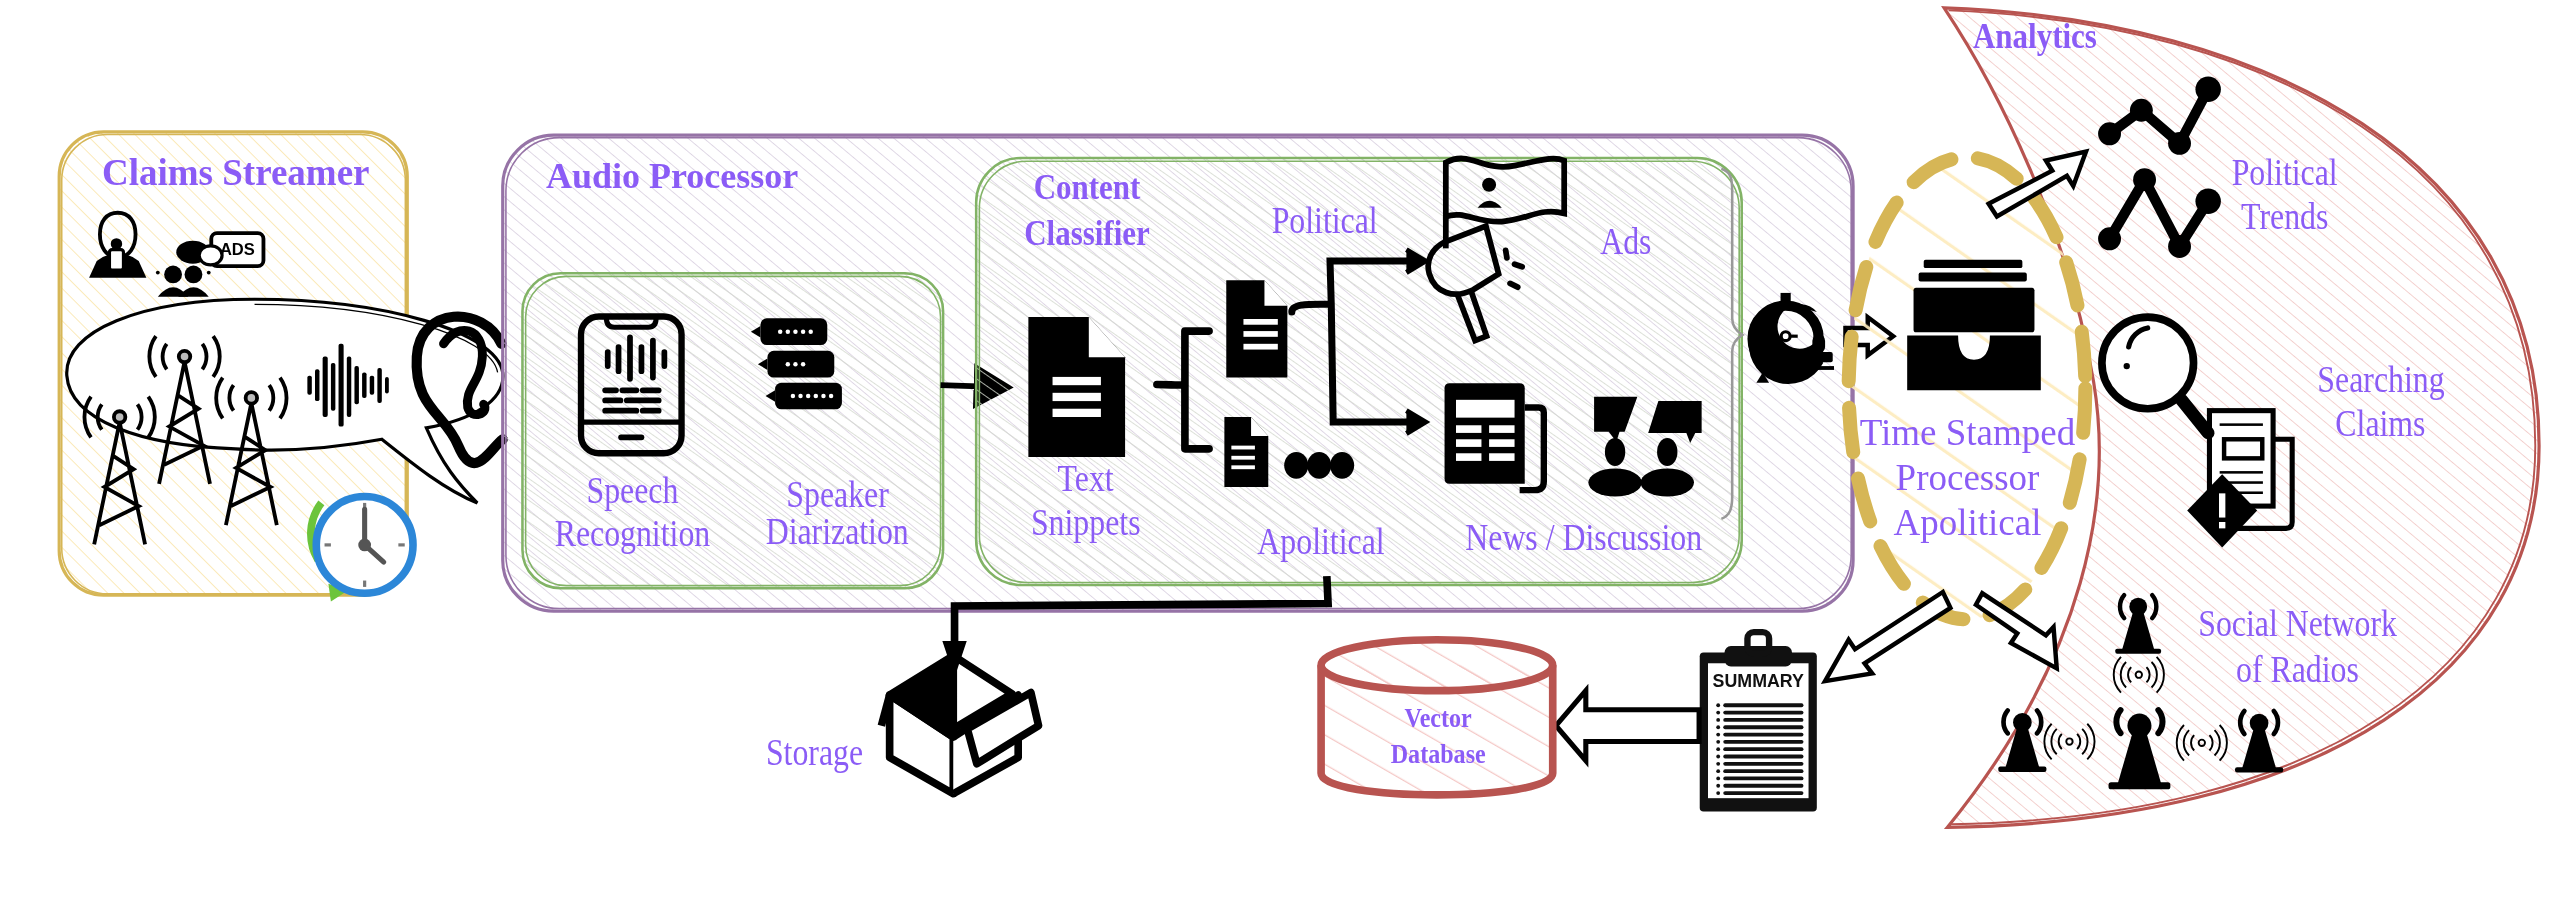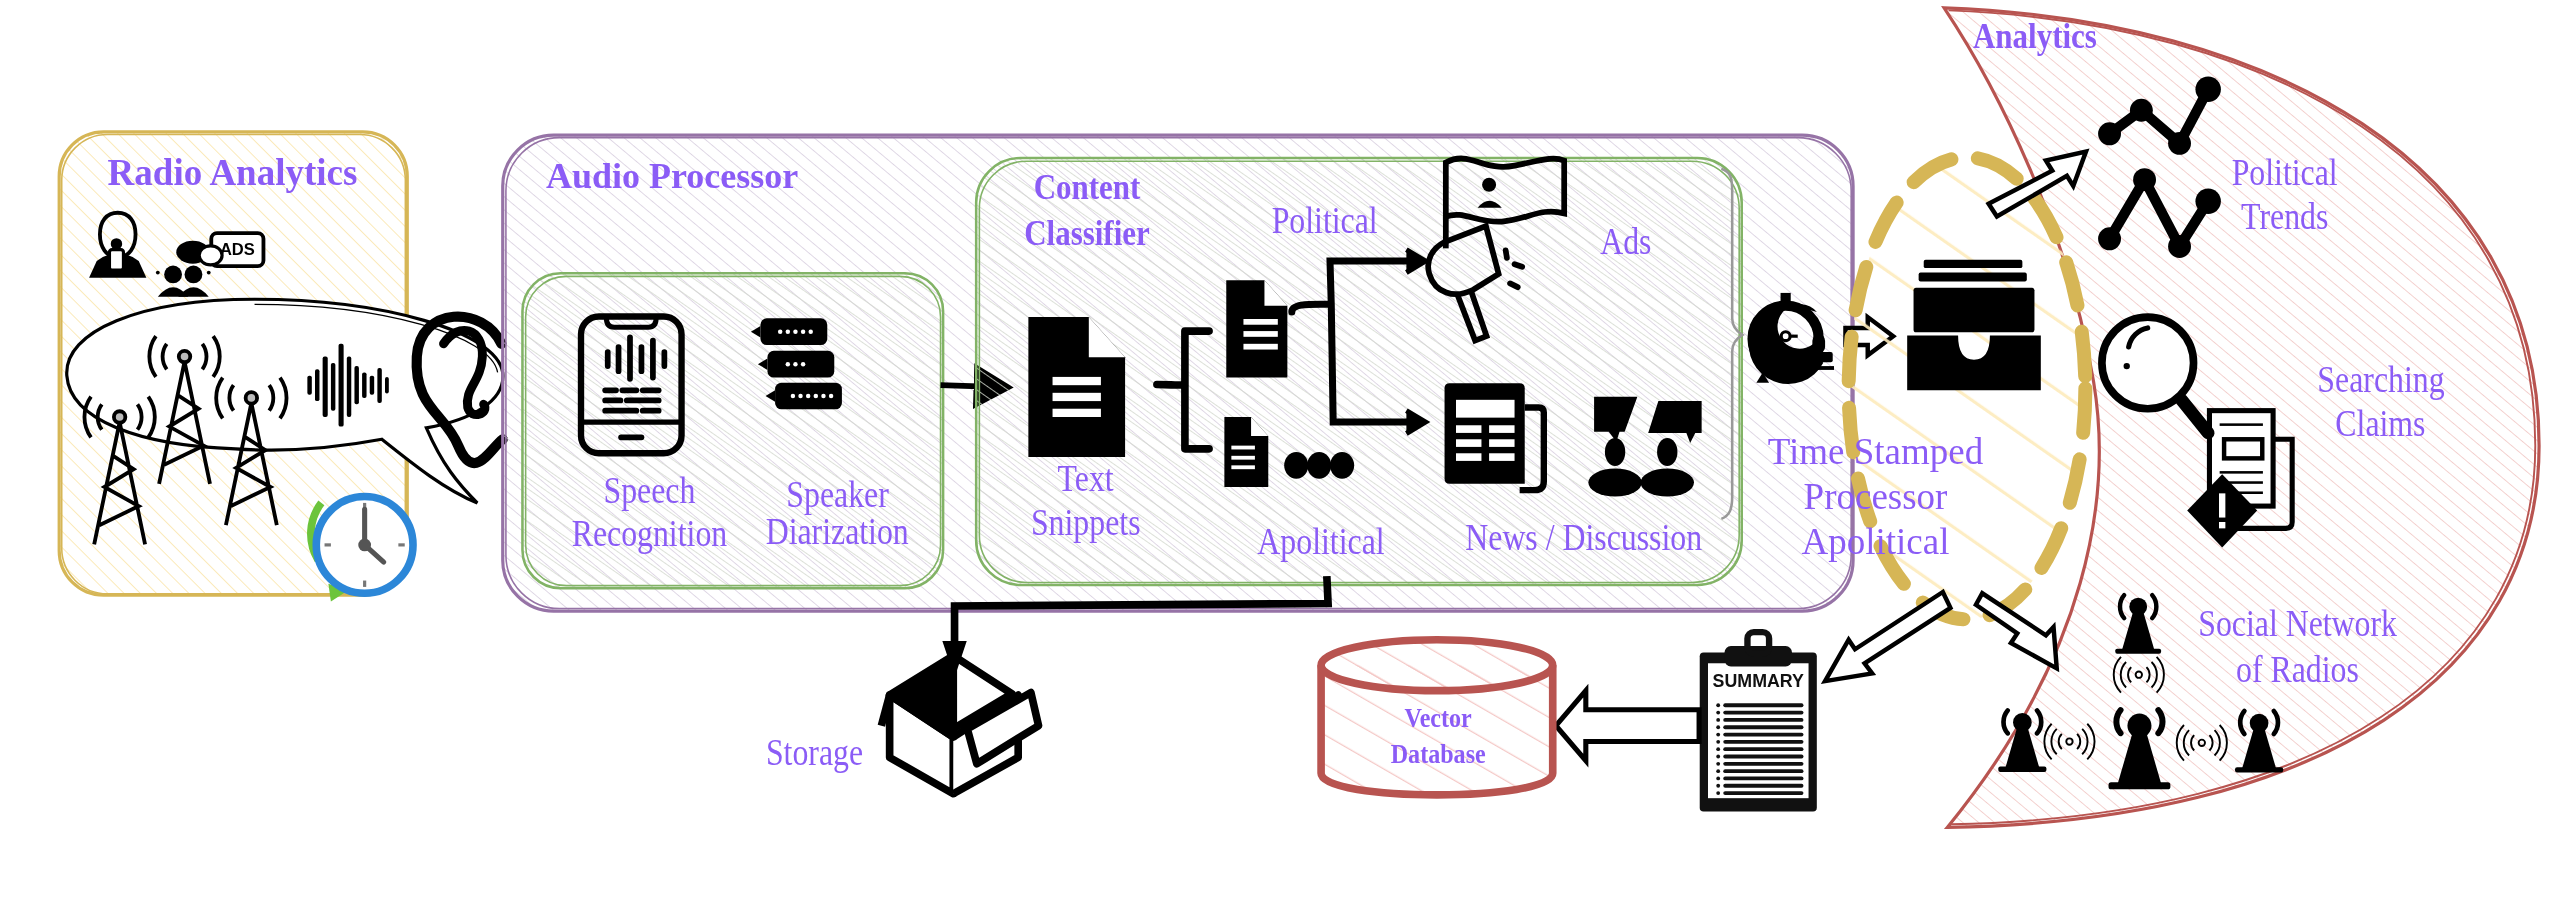--- a/index.html
+++ b/index.html
@@ -424,25 +424,25 @@
         <g>
           <circle cx="3550" cy="1136" r="14.700000000000001"></circle>
           <path d="M3541.6,1144.4 L3522.7,1209.5 L3577.3,1209.5 L3558.4,1144.4 Z"></path>
           <rect x="3512.2" y="1205.3" width="75.60000000000001" height="8.4" rx="3.1500000000000004"></rect>
           <path d="M3526.9,1117.1 a28,28 0 0,0 0,36 M3573.1,1117.1 a28,28 0 0,1 0,36" fill="none" stroke="#000" stroke-width="7.3500000000000005" stroke-linecap="round"></path>
         </g>
       </g>
   </g>
 </svg>
 
-<div class="lbl title" style="left:102px; top:154px; width:261px; font-size:37px;">Radio Analytics</div>
+<div class="lbl title" style="left:102px; top:154px; width:261px; font-size:37px;">Claims Streamer</div>
 
 <div class="lbl title" style="left:546px; top:158px; text-align:right;">Audio Processor</div>
 
-<div class="lbl body" style="left:557px; top:472px; width:185px;">
+<div class="lbl body" style="left:540px; top:472px; width:185px;">
   <span class="cond">Speech</span><br>
   <span class="cond" style="margin-top:6.4px">Recognition</span>
 </div>
 <div class="lbl body" style="left:745px; top:476px; width:185px;">
   <span class="cond">Speaker</span><br>
   <span class="cond">Diarization</span>
 </div>
 
 <div class="lbl title" style="left:991px; top:164px; width:191px; font-size:36px; line-height:1.28; text-align:center;">
   <span class="cond">Content</span><br>
@@ -451,21 +451,21 @@
 
 <div class="lbl body" style="left:1263px; top:202px; width:115px;"><span class="cond">Political</span></div>
 <div class="lbl body" style="left:1594px; top:223px; width:64px;"><span class="cond">Ads</span></div>
 <div class="lbl body" style="left:990px; top:457px; width:191px; line-height:1.2;">
   <span class="cond">Text</span><br>
   <span class="cond">Snippets</span>
 </div>
 <div class="lbl body" style="left:1225px; top:523px; width:191px;"><span class="cond">Apolitical</span></div>
 <div class="lbl body" style="left:1425px; top:519px; width:318px;"><span class="cond">News / Discussion</span></div>
 
-<div class="lbl" style="left:1757px; top:410px; width:237px; font-size:37px; line-height:1.22;margin-top:19px;">
+<div class="lbl" style="left:1849px; top:410px; width:237px; font-size:37px; line-height:1.22;">
   <span>Time Stamped</span><br>
   <span>Processor</span><br>
   <span>Apolitical</span>
 </div>
 
 <div class="lbl body" style="left:745px; top:734px; width:140px;"><span class="cond">Storage</span></div>
 
 <div class="lbl title" style="left:1336px; top:700px; width:204px; font-size:28px; line-height:1.28;text-decoration:underline;">
   <span class="cond">Vector</span><br>
   <span class="cond">Database</span>

